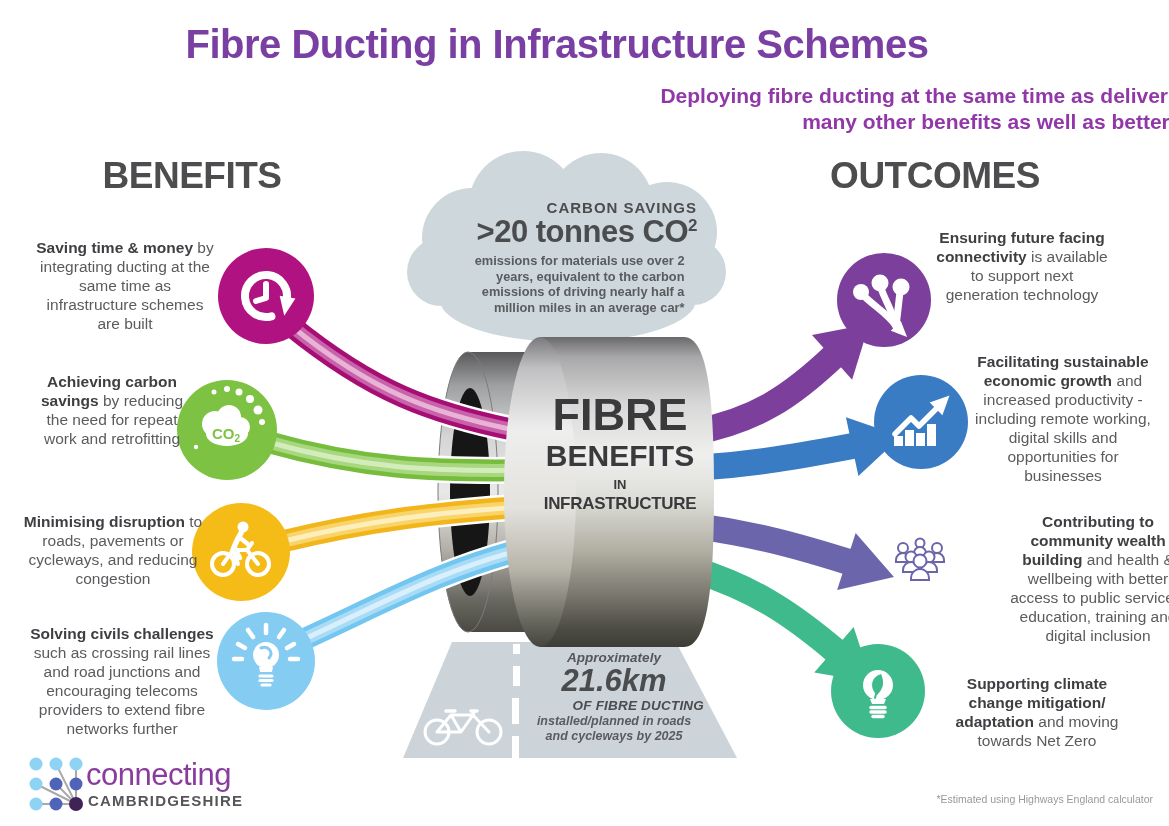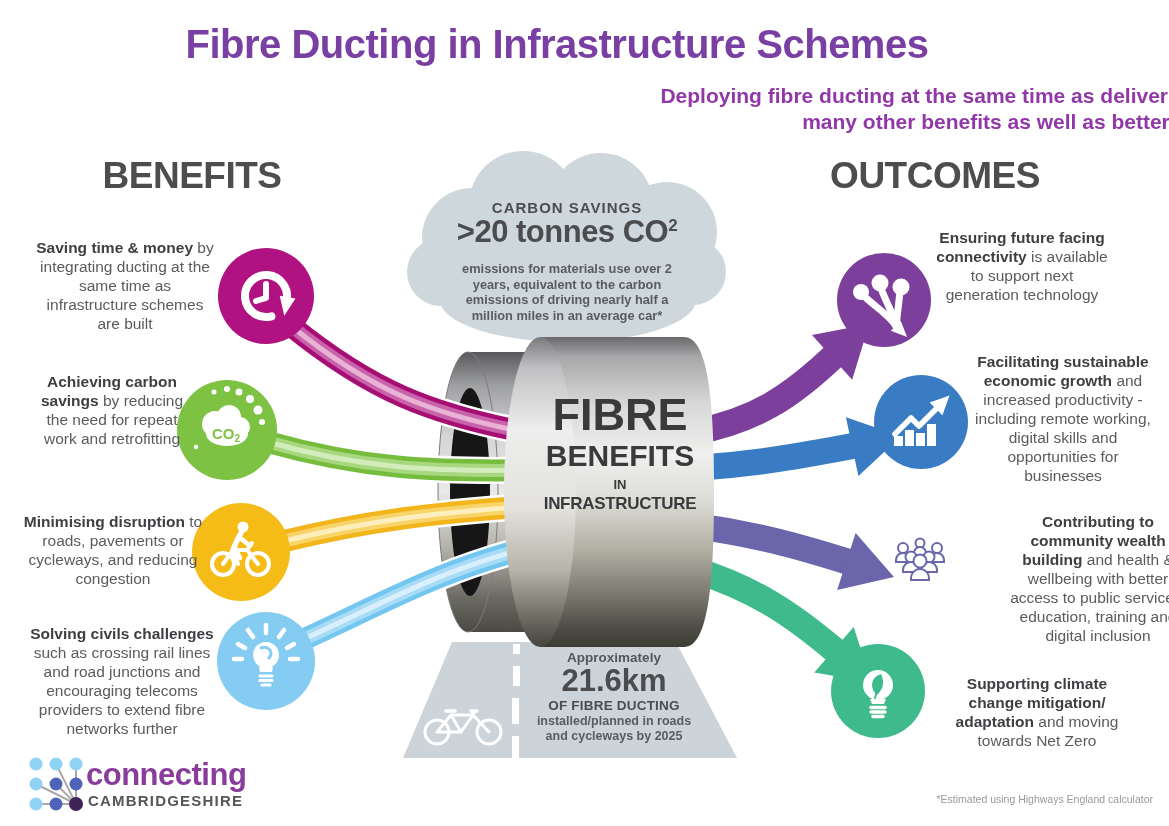--- a/index.html
+++ b/index.html
@@ -17,23 +17,23 @@
   .cloud-headline{font-size:31px;font-weight:800;color:#4b4c4e;letter-spacing:-0.5px;line-height:1;}
   .cloud-headline sup{font-size:17px;}
   .cloud-body{font-size:12.8px;line-height:15.5px;font-weight:700;color:#5a5b5e;}
   .duct-text{color:#3a3a3c;line-height:1;}
   .duct-l1{font-size:45px;font-weight:800;letter-spacing:0px;}
   .duct-l2{font-size:30px;font-weight:800;margin-top:4px;}
   .duct-l3{font-size:13px;font-weight:800;margin-top:7px;}
   .duct-l4{font-size:17px;font-weight:800;margin-top:4px;letter-spacing:-0.3px;}
   .road-l1{font-size:13.5px;font-weight:700;color:#55565a;}
   .road-headline{font-size:31px;font-weight:800;color:#4b4c4e;line-height:1.05;}
-  .road-l3{font-size:13.5px;font-weight:800;color:#4b4c4e;letter-spacing:0.2px;}
+  .road-l3{font-size:13.5px;font-weight:800;color:#4b4c4e;letter-spacing:0.2px;text-align:right;}
   .road-l4{font-size:12.5px;line-height:15px;font-weight:700;color:#5a5b5e;}
-  #logo-name{left:86px;top:757px;font-size:31px;font-weight:700;color:#8a3c9c;letter-spacing:-0.5px;}
+  #logo-name{left:86px;top:757px;font-size:31px;font-weight:400;color:#8a3c9c;letter-spacing:-0.5px;}
   #logo-region{left:88px;top:792px;font-size:15px;font-weight:700;color:#55565a;letter-spacing:1.2px;}
   #footnote{right:16px;top:793px;font-size:10.5px;color:#97999c;}
 </style>
 </head>
 <body>
 
 <div id="canvas">
 
   <svg class="abs" style="left:0;top:0" width="1169" height="826" viewBox="0 0 1169 826">
     <defs>
@@ -310,34 +310,34 @@
   <div class="abs ctr blurb" style="left:1063px;top:352px;width:180px;">
     <b>Facilitating sustainable economic growth</b> <span>and increased productivity - including remote working, digital skills and opportunities for businesses</span>
   </div>
   <div class="abs ctr blurb" style="left:1066px;top:512px;width:180px;margin-left:32px;">
     <b>Contributing to community wealth building</b> <span>and health &amp; wellbeing with better access to public services, education, training and digital inclusion</span>
   </div>
   <div class="abs ctr blurb" style="left:1037px;top:674px;width:180px;">
     <b>Supporting climate change mitigation/ adaptation</b> <span>and moving towards Net Zero</span>
   </div>
 
-  <div class="abs ctr" style="left:567px;top:199px;width:260px;">
+  <div class="abs ctr" style="left:567px;top:199px;width:260px;text-align:right;">
     <div class="cloud-label">CARBON SAVINGS</div>
     <div class="cloud-headline"><span>&gt;20 tonnes CO</span><sup>2</sup></div>
-    <div class="cloud-body" style="margin-top:14px;width:235px;margin-left:auto;margin-right:auto;">emissions for materials use over 2 years, equivalent to the carbon emissions of driving nearly half a million miles in an average car*</div>
+    <div class="cloud-body" style="margin-top:6px;width:235px;margin-left:auto;margin-right:auto;">emissions for materials use over 2 years, equivalent to the carbon emissions of driving nearly half a million miles in an average car*</div>
   </div>
 
   <div class="abs ctr duct-text" style="left:620px;top:392px;width:170px;">
     <div class="duct-l1">FIBRE</div>
     <div class="duct-l2">BENEFITS</div>
     <div class="duct-l3">IN</div>
     <div class="duct-l4">INFRASTRUCTURE</div>
   </div>
 
-  <div class="abs ctr" style="left:614px;top:650px;width:180px;">
+  <div class="abs ctr" style="left:614px;top:650px;width:180px;font-style:italic;">
     <div class="road-l1">Approximately</div>
     <div class="road-headline">21.6km</div>
     <div class="road-l3">OF FIBRE DUCTING</div>
     <div class="road-l4" style="width:165px;margin:1px auto 0;">installed/planned in roads and cycleways by 2025</div>
   </div>
 
   <div id="logo-name" class="abs">connecting</div>
   <div id="logo-region" class="abs">CAMBRIDGESHIRE</div>
   <div id="footnote" class="abs">*Estimated using Highways England calculator</div>
 

